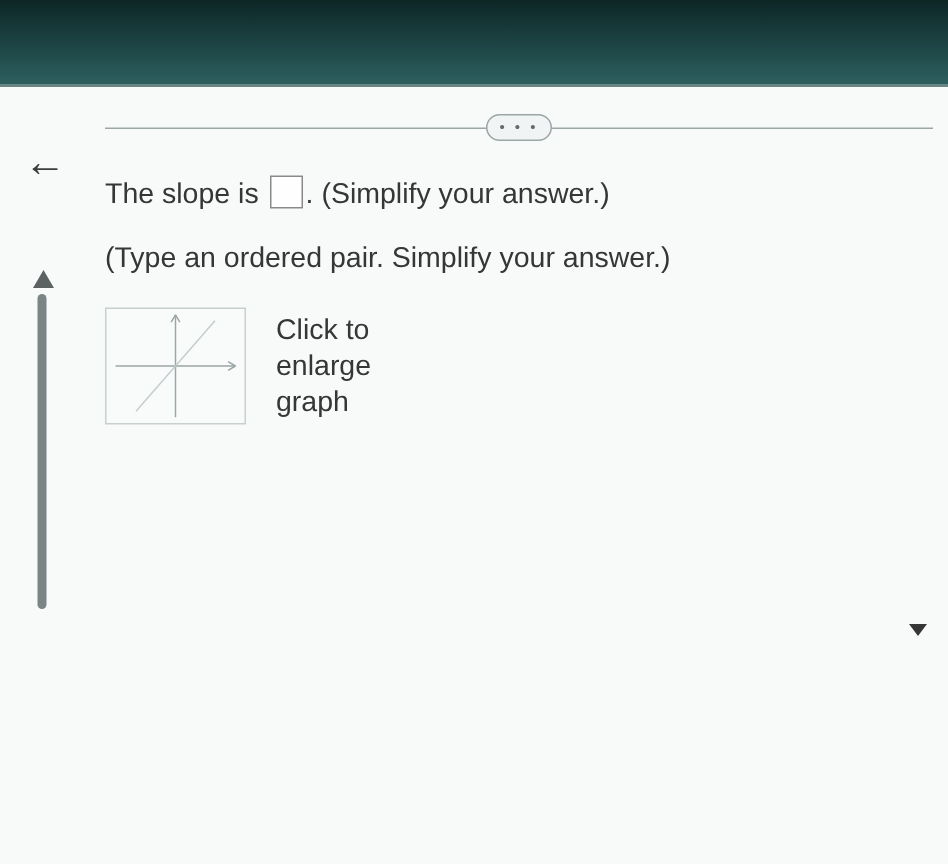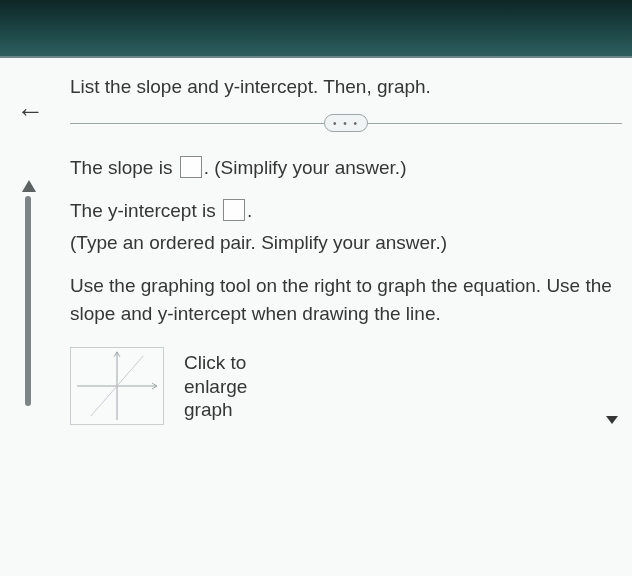--- a/index.html
+++ b/index.html
@@ -156,39 +156,34 @@
   <div class="left-col">
     <div class="back-arrow">←</div>
     <div class="scroll-track">
       <div class="scroll-up"></div>
       <div class="scroll-bar"></div>
     </div>
   </div>
 
   <div class="main">
 
-    <p class="instr">List the slope and y-intercept. Then, graph.</p>
 
 
     <div class="divider-row">
       <div class="hr"></div>
       <div class="dots-btn">• • •</div>
       <div class="hr"></div>
     </div>
 
     <p class="line">
       <span>The slope is </span><span class="ans-box"></span><span>. (Simplify your answer.)</span>
     </p>
 
-    <p class="line" style="margin-bottom:4px;">
-      <span>The y-intercept is </span><span class="ans-box"></span><span>.</span>
-    </p>
     <p class="line">(Type an ordered pair. Simplify your answer.)</p>
 
-    <p class="line" style="margin-bottom:6px;">Use the graphing tool on the right to graph the equation. Use the slope and y-intercept when drawing the line.</p>
 
     <div class="tiny-arrow"></div>
 
     <div class="graph-row">
       <div class="graph-thumb">
         <svg viewBox="0 0 94 78">
           <line x1="47" y1="4" x2="47" y2="74" stroke="#9aa5a5" stroke-width="1"></line>
           <line x1="6" y1="39" x2="88" y2="39" stroke="#9aa5a5" stroke-width="1"></line>
           <line x1="47" y1="4" x2="44" y2="9" stroke="#9aa5a5"></line>
           <line x1="47" y1="4" x2="50" y2="9" stroke="#9aa5a5"></line>

